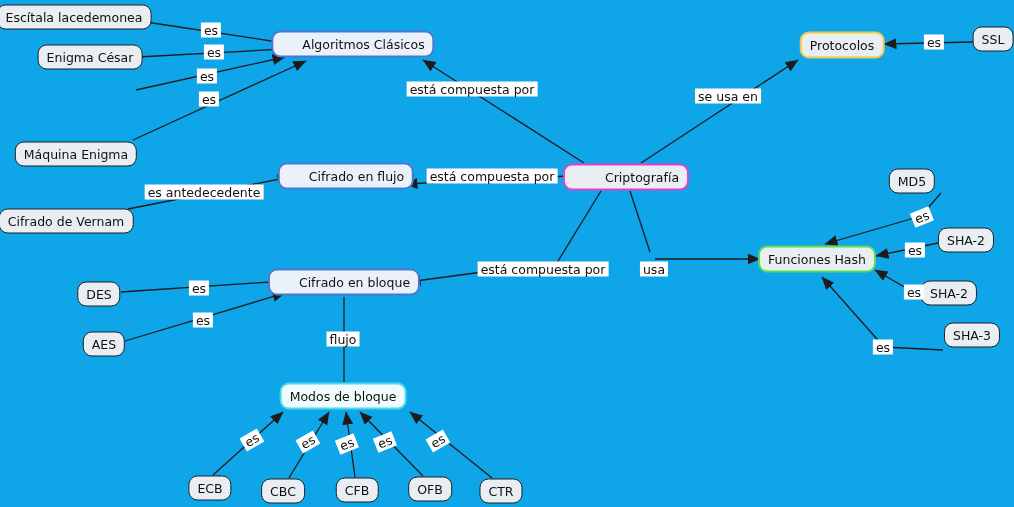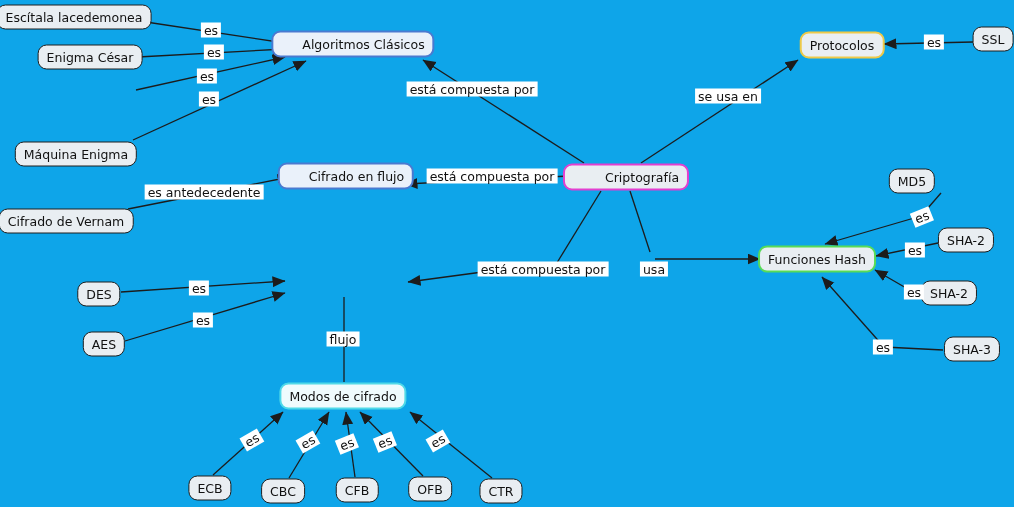--- a/index.html
+++ b/index.html
@@ -81,39 +81,40 @@
     <line x1="884" y1="347" x2="822" y2="277" marker-end="url(#arr)"></line>
   </svg>
 
   <div class="node" style="left:74px;top:17px">Escítala lacedemonea</div>
   <div class="node" style="left:90px;top:57px">Enigma César</div>
   <div class="node" style="left:76px;top:154px">Máquina Enigma</div>
   <div class="node" style="left:66px;top:221px">Cifrado de Vernam</div>
 
   <div class="node special fill-blue" style="left: 353px; top: 44px; --bc: #4a7ad0;">Algoritmos Clásicos</div>
   <div class="node special fill-blue" style="left: 346px; top: 176px; --bc: #4a7ad0;">Cifrado en flujo</div>
-  <div class="node special fill-cyan" style="left: 343px; top: 396px; --bc: #4fd9e8;">Modos de cifrado</div>
+  <div class="node special fill-blue" style="left: 344px; top: 282px; --bc: #4a7ad0;">Cifrado en bloque</div>
+  <div class="node special fill-cyan" style="left: 343px; top: 396px; --bc: #4fd9e8;">Modos de bloque</div>
   <div class="node special" style="left: 626px; top: 177px; padding-left: 40px; --bc: #e33fd0;">Criptografía</div>
   <div class="node special" style="left: 817px; top: 259px; --bc: #57db57;">Funciones Hash</div>
   <div class="node special" style="left: 842px; top: 45px; --bc: #edc948;">Protocolos</div>
 
   <div class="node" style="left:99px;top:294px">DES</div>
   <div class="node" style="left:104px;top:344px">AES</div>
 
   <div class="node" style="left:210px;top:488px">ECB</div>
   <div class="node" style="left:283px;top:491px">CBC</div>
   <div class="node" style="left:357px;top:490px">CFB</div>
   <div class="node" style="left:430px;top:489px">OFB</div>
   <div class="node" style="left:501px;top:491px">CTR</div>
 
   <div class="node" style="left:993px;top:39px">SSL</div>
   <div class="node" style="left:912px;top:181px">MD5</div>
   <div class="node" style="left:966px;top:240px">SHA-2</div>
   <div class="node" style="left:949px;top:293px">SHA-2</div>
-  <div class="node" style="left:972px;top:349px">SHA-3</div>
+  <div class="node" style="left:972px;top:335px">SHA-3</div>
 
   <div class="edge-label" style="left:211px;top:30px">es</div>
   <div class="edge-label" style="left:214px;top:52px">es</div>
   <div class="edge-label" style="left:207px;top:76px">es</div>
   <div class="edge-label" style="left:209px;top:99px">es</div>
   <div class="edge-label" style="left:204px;top:192px">es antedecedente</div>
   <div class="edge-label" style="left:472px;top:89px">está compuesta por</div>
   <div class="edge-label" style="left:728px;top:96px">se usa en</div>
   <div class="edge-label" style="left:934px;top:42px">es</div>
   <div class="edge-label" style="left:492px;top:176px">está compuesta por</div>

